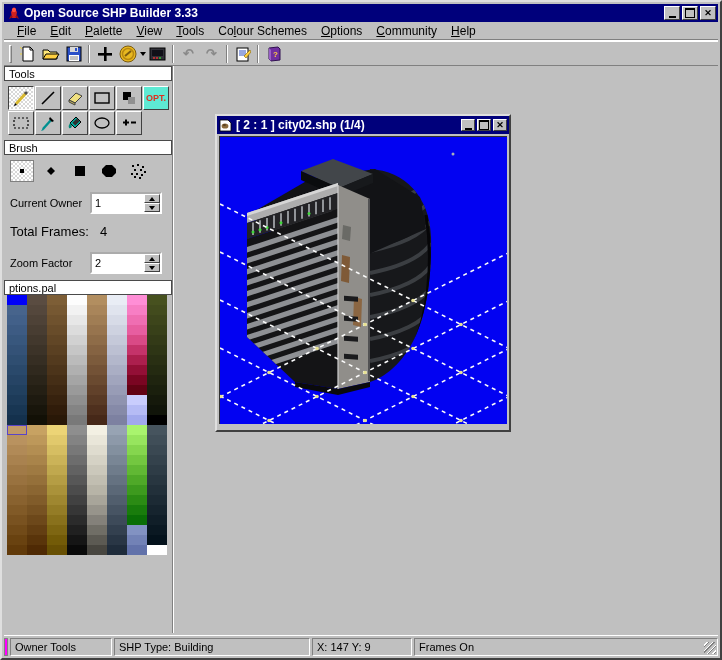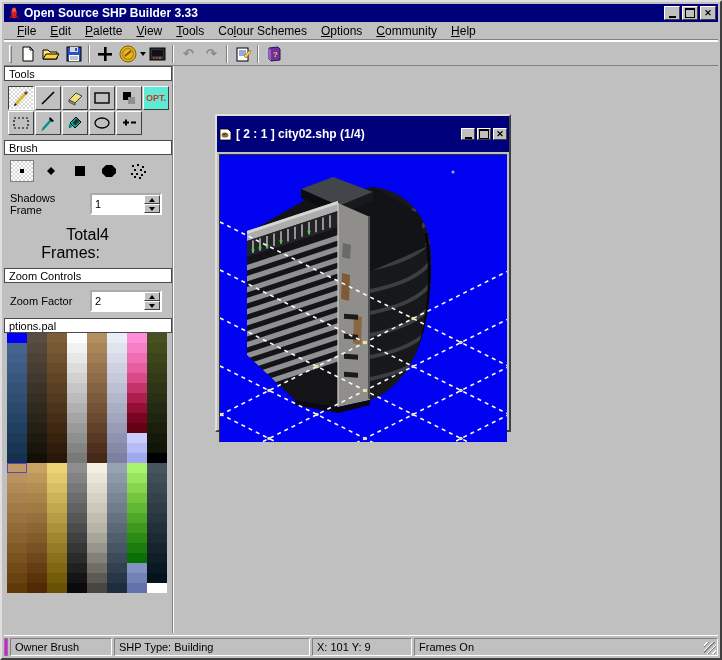--- a/index.html
+++ b/index.html
@@ -78,38 +78,38 @@
   .ctl-row .lbl { width:80px; }
   .spin-edit { display:flex; width:72px; height:22px; border:2px inset #fff; background:#fff; }
   .spin-val { flex:1; font-size:11px; padding:3px 0 0 3px; background:#fff; }
   .spin-btns { width:16px; display:flex; flex-direction:column; }
   .spin-b { flex:1; background:#c0c0c0; border-top:1px solid #fff; border-left:1px solid #fff;
             border-right:1px solid #404040; border-bottom:1px solid #404040;
             display:flex; align-items:center; justify-content:center; }
   .spin-b::after { content:""; width:0; height:0; border-left:3px solid transparent; border-right:3px solid transparent; }
   .spin-b.up::after { border-bottom:4px solid #000; }
   .spin-b.dn::after { border-top:4px solid #000; }
-  .static-row { display:flex; padding:4px 4px 6px 6px; font-size:16px;text-align:right; }
+  .static-row { display:flex; padding:4px 4px 6px 6px; font-size:13px; }
   .static-row .lbl { width:90px; }
 
   .palette-grid { width:160px; margin-left:3px; display:grid;
                   grid-template-columns:repeat(8, 20px); grid-auto-rows:10px; }
   .pal-cell { width:20px; height:10px; cursor:default; }
   .pal-cell.marked { outline:1px solid #5a44c8; outline-offset:-1px;
       background-image:linear-gradient(45deg,transparent 44%,#5a44c8 44%,#5a44c8 56%,transparent 56%),
                        linear-gradient(-45deg,transparent 44%,#5a44c8 44%,#5a44c8 56%,transparent 56%); }
   .pal-ind { display:flex; align-items:center; gap:6px; margin:2px 0 0 3px; font-size:12px; height:16px; }
   .pal-swatch { width:16px; height:14px; border:1px solid #000; }
   .pal-ind .gap { width:14px; }
 
   
   .child-win { position:absolute; left:41px; top:48px; width:296px; height:318px; background:#c0c0c0;
                border-top:2px solid #dfdfdf; border-left:2px solid #dfdfdf;
                border-right:2px solid #404040; border-bottom:2px solid #404040; }
-  .child-title { height:36px; background:#00007b; display:flex; align-items:center; padding:0 2px; }
+  .child-title { height:18px; background:#00007b; display:flex; align-items:center; padding:0 2px; }
   .child-title .ttext { color:#fff; font-weight:bold; font-size:12px; flex:1; white-space:nowrap; }
   .child-title .cicon { width:13px; height:13px; margin-right:4px; }
   .child-title .winbtn { width:14px; height:12px; }
   .canvas-frame { margin:2px; width:288px; height:288px; border:1px solid #303030; background:#0202f2; }
 
   
   .statusbar { position:absolute; left:2px; right:2px; bottom:2px; height:21px; display:flex;
                gap:2px; padding-top:2px; border-top:1px solid #fff; }
   .magenta-sliver { width:4px; background:#ff00ff; border:1px solid #808080; }
   .sb-panel { border:1px solid; border-color:#808080 #fff #fff #808080; font-size:11px;
@@ -333,35 +333,34 @@
               <rect x="8" y="11" width="2" height="2"></rect>
               <rect x="13" y="12" width="2" height="2"></rect>
             <rect x="6" y="14" width="2" height="2"></rect>
               <rect x="11" y="15" width="2" height="2"></rect>
           </g>
         </svg>
       </div>
     </div>
 
     <div class="ctl-row">
-      <span class="lbl">Shadows Frame</span>
+      <span class="lbl">Current Owner</span>
       <div class="spin-edit">
         <div class="spin-val">1</div>
         <div class="spin-btns">
           <div class="spin-b up"></div>
           <div class="spin-b dn"></div>
         </div>
       </div>
     </div>
     <div class="static-row">
       <span class="lbl">Total Frames:</span>
       <span>4</span>
     </div>
 
-    <div class="sec-header">Zoom Controls</div>
     <div class="ctl-row">
       <span class="lbl">Zoom Factor</span>
       <div class="spin-edit">
         <div class="spin-val">2</div>
         <div class="spin-btns">
           <div class="spin-b up"></div>
           <div class="spin-b dn"></div>
         </div>
       </div>
     </div>
@@ -709,22 +708,22 @@
               <circle cx="49" cy="283.5" r="1.8" fill="#e8e292"></circle>
             </g>
           <circle cx="233" cy="17" r="1.5" fill="#a8b0b8"></circle>
         </svg>
       </div>
     </div>
   </div>
 
   <div class="statusbar">
     <div class="magenta-sliver"></div>
-    <div class="sb-panel sb-1">Owner Brush</div>
+    <div class="sb-panel sb-1">Owner Tools</div>
     <div class="sb-panel sb-2">SHP Type: Building</div>
-    <div class="sb-panel sb-3">X: 101 Y: 9</div>
+    <div class="sb-panel sb-3">X: 147 Y: 9</div>
     <div class="sb-panel sb-5">
       <span>Frames On</span>
       <div class="resize-grip"></div>
     </div>
   </div>
 
 </div>
 
 </body></html>

